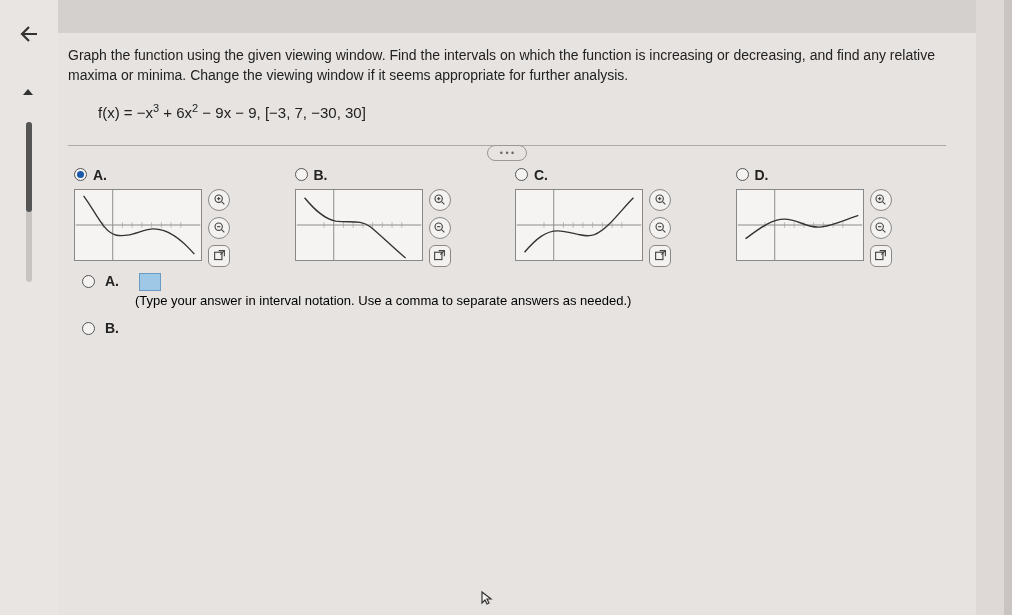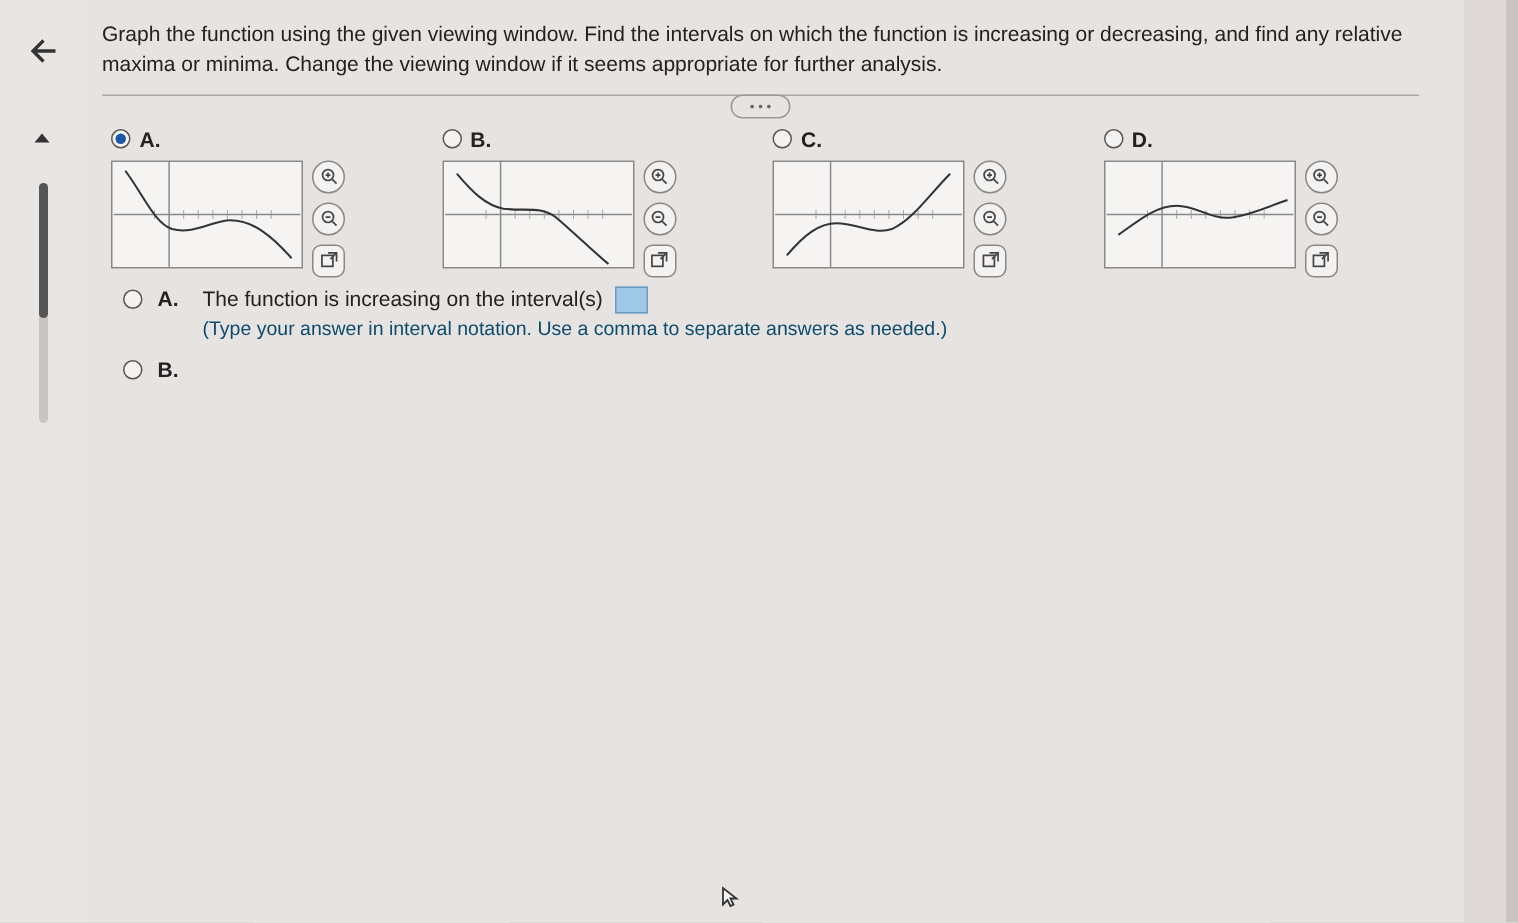--- a/index.html
+++ b/index.html
@@ -1,18 +1,18 @@
 <!DOCTYPE html>
 <html><head>
   <meta charset="utf-8">
   <style>
     * { box-sizing: border-box; margin: 0; padding: 0; }
     body { font-family: Arial, Helvetica, sans-serif; font-size: 14px; color: #222; background: #d4d0ce; width: 1012px; height: 615px; overflow: hidden; display: flex; }
     .left-gutter { width: 58px; background: #e8e5e3; display: flex; flex-direction: column; align-items: center; padding-top: 22px; gap: 30px; }
-    .main-wrap { flex: 1; background: #e6e3e1; padding: 0 12px 0 0; }
+    .main-wrap { flex: 1; background: #e6e3e1; padding: 0 12px 0 0; margin-top: 33px; }
     .content { background: #e6e3e1; padding: 12px 18px 0 10px; }
     .prompt-row { display: flex; gap: 14px; }
     .prompt-text { flex: 1; line-height: 1.45; }
     .formula { padding: 16px 0 14px 30px; font-size: 15px; }
     .formula sup { font-size: 11px; vertical-align: super; }
     .hr-wrap { position: relative; height: 22px; }
     .hr-line { border: none; border-top: 1px solid #aaa; margin-top: 10px; }
     .pill { position: absolute; left: 50%; top: 0; transform: translateX(-50%); background: #e6e3e1; border: 1px solid #999; border-radius: 10px; width: 40px; height: 16px; display: flex; align-items: center; justify-content: center; font-size: 9px; color: #666; }
     .q-text { padding: 10px 0 12px 0; }
     .options-row { display: flex; gap: 10px; padding-left: 6px; }
@@ -26,21 +26,21 @@
     .side-btns { display: flex; flex-direction: column; gap: 6px; }
     .round-btn { width: 22px; height: 22px; border: 1px solid #888; border-radius: 50%; background: #f4f2f0; display: flex; align-items: center; justify-content: center; cursor: pointer; }
     .sq-btn { width: 22px; height: 22px; border: 1px solid #888; border-radius: 6px; background: #f4f2f0; display: flex; align-items: center; justify-content: center; cursor: pointer; }
     .round-btn svg, .sq-btn svg { width: 13px; height: 13px; }
     .q2 { padding: 22px 0 14px 0; line-height: 1.4; }
     .choice { display: flex; align-items: flex-start; gap: 10px; padding: 6px 0 6px 14px; }
     .choice .radio { margin-top: 2px; flex-shrink: 0; }
     .choice-label { font-weight: bold; width: 20px; flex-shrink: 0; }
     .choice-body { flex: 1; }
     .ans-box { display: inline-block; width: 22px; height: 18px; background: #9ec8e6; border: 1px solid #6a9bc4; vertical-align: middle; margin-left: 4px; }
-    .hint { font-size: 13px; color: #0c4a6e; padding-top: 2px; }
+    .hint { font-size: 13px; color: #000000; padding-top: 2px; }
     .scrollbar-track { position: absolute; left: 0; top: 100px; width: 6px; height: 160px; background: #c8c4c2; border-radius: 3px; }
     .scrollbar-thumb { width: 6px; height: 90px; background: #555; border-radius: 3px; }
     .left-col-rel { position: relative; height: 100%; }
     .back-ico svg { width: 24px; height: 24px; }
     .caret-ico svg { width: 12px; height: 12px; }
     .right-side { width: 28px; background: #ded9d6; }
     .far-right { width: 8px; background: #c9c4c1; }
     .cursor { position: absolute; left: 480px; top: 590px; }
     .cursor svg { width: 16px; height: 16px; }
   </style>
@@ -66,20 +66,23 @@
   </div>
 </div>
 
 <div class="main-wrap">
   <div class="content">
 
     <div class="prompt-row">
       <div class="prompt-text">Graph the function using the given viewing window. Find the intervals on which the function is increasing or decreasing, and find any relative maxima or minima. Change the viewing window if it seems appropriate for further analysis.</div>
     </div>
 
+    <div class="formula">
+      <span>f(x) = −x</span><sup>3</sup><span> + 6x</span><sup>2</sup><span> − 9x − 9, [−3, 7, −30, 30]</span>
+    </div>
 
     <div class="hr-wrap">
       <hr class="hr-line">
       <div class="pill">• • •</div>
     </div>
 
 
     <div class="options-row">
 
       <div class="opt">
@@ -283,21 +286,20 @@
       </div>
 
     </div>
 
 
     <div class="choice">
       <span class="radio"></span>
       <span class="choice-label">A.</span>
       <div class="choice-body">
         <div>
-          <span>The function is increasing on the interval(s)</span>
           <span class="ans-box"></span>
         </div>
         <div class="hint">(Type your answer in interval notation. Use a comma to separate answers as needed.)</div>
       </div>
     </div>
 
     <div class="choice">
       <span class="radio"></span>
       <span class="choice-label">B.</span>
     </div>

